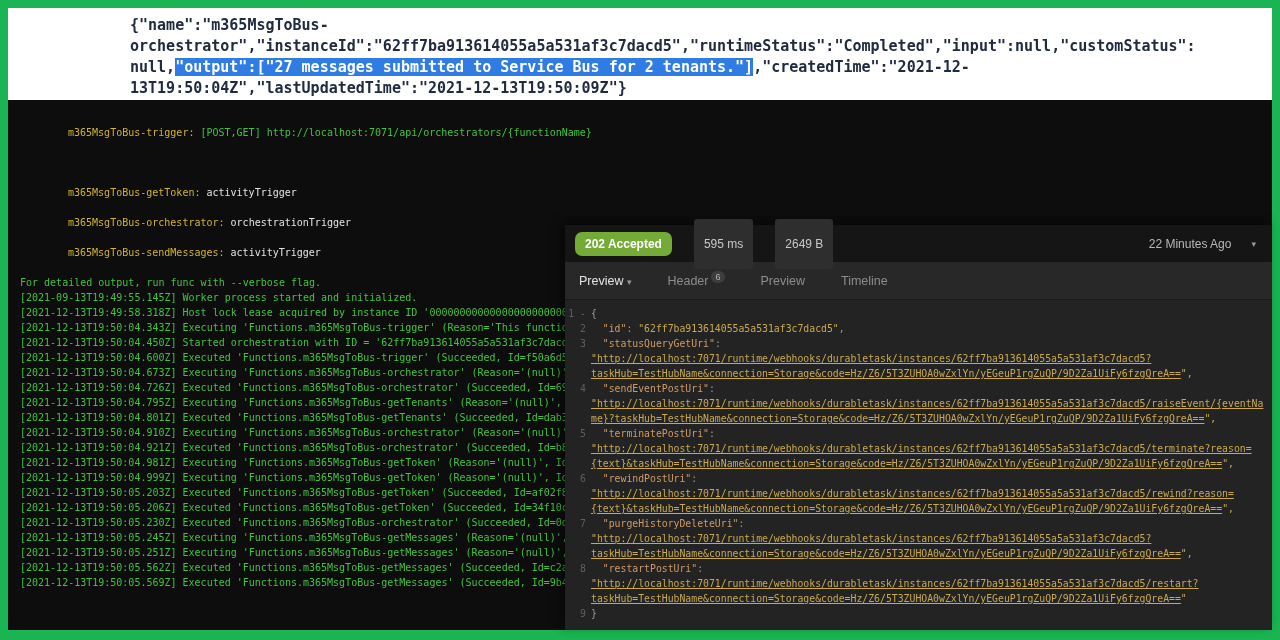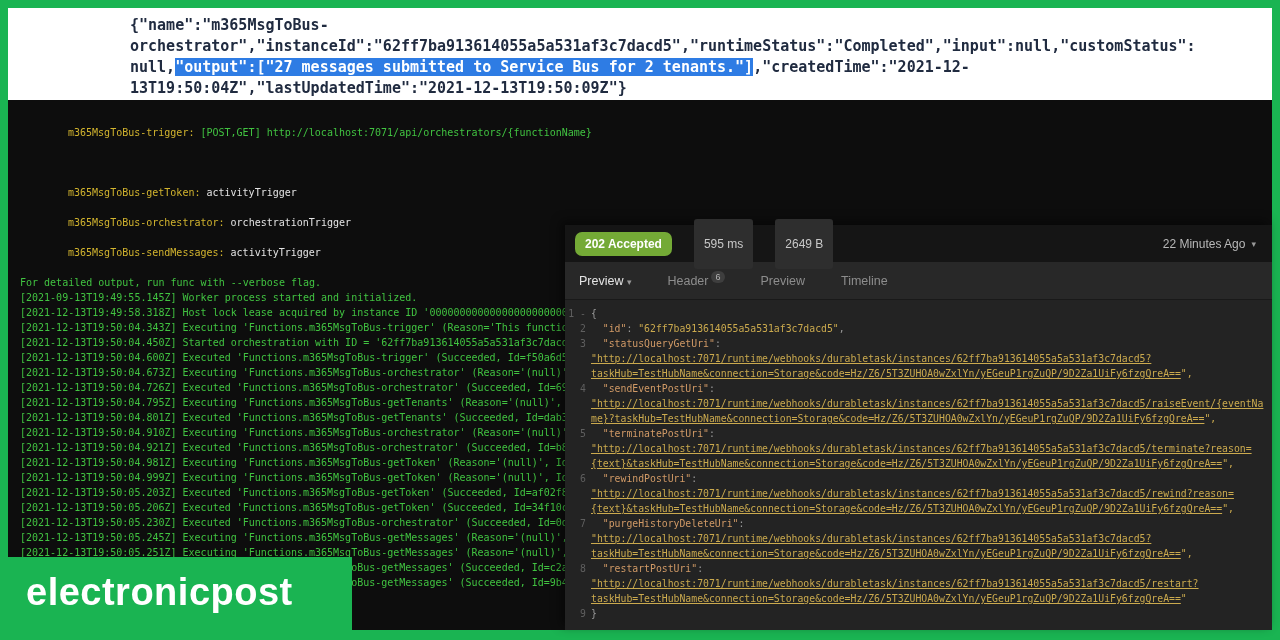--- a/index.html
+++ b/index.html
@@ -55,21 +55,21 @@
   .badge-status {
     background:var(--status-green, #74aa36); color:#fff;
     font-size:12px; font-weight:bold; padding:5px 10px; border-radius:7px;
   }
   .badge-meta {
     background:#2e2e2e; color:#c8c8c8; font-size:12px;
     padding:18px 10px; border-radius:3px;
   }
   .history {
     margin-left:auto; color:#b8b8b8; font-size:12px;
-    display:flex; align-items:center; gap:6px; padding-right:6px; cursor:pointer;
+    display:flex; align-items:center; gap:20px; padding-right:6px; cursor:pointer;
   }
   .caret { font-size:9px; color:#9a9a9a; }
 
   .p-tabs {
     height:38px; background:#282828; border-bottom:1px solid #191919;
     display:flex; align-items:center; gap:36px; padding:0 14px;
     font-family:"Liberation Sans", sans-serif; font-size:12.5px; color:#8d8d8d;
   }
   .tab { cursor:pointer; }
   .tab.active { color:#e5e5e5; }
@@ -177,17 +177,14 @@
         <div class="c-row"><span class="c-gutter">7</span><span class="c-text"><span class="key">  "purgeHistoryDeleteUri"</span><span class="pun">:</span></span></div>
         <div class="c-row"><span class="c-gutter"></span><span class="c-text"><span class="lnk">"http://localhost:7071/runtime/webhooks/durabletask/instances/62ff7ba913614055a5a531af3c7dacd5?</span></span></div>
         <div class="c-row"><span class="c-gutter"></span><span class="c-text"><span class="lnk">taskHub=TestHubName&amp;connection=Storage&amp;code=Hz/Z6/5T3ZUHOA0wZxlYn/yEGeuP1rgZuQP/9D2Za1UiFy6fzgQreA==</span><span class="str">",</span></span></div>
         <div class="c-row"><span class="c-gutter">8</span><span class="c-text"><span class="key">  "restartPostUri"</span><span class="pun">:</span></span></div>
         <div class="c-row"><span class="c-gutter"></span><span class="c-text"><span class="lnk">"http://localhost:7071/runtime/webhooks/durabletask/instances/62ff7ba913614055a5a531af3c7dacd5/restart?</span></span></div>
         <div class="c-row"><span class="c-gutter"></span><span class="c-text"><span class="lnk">taskHub=TestHubName&amp;connection=Storage&amp;code=Hz/Z6/5T3ZUHOA0wZxlYn/yEGeuP1rgZuQP/9D2Za1UiFy6fzgQreA==</span><span class="str">"</span></span></div>
         <div class="c-row"><span class="c-gutter">9</span><span class="c-text"><span class="pun">}</span></span></div>
       </div>
   </aside>
 
-  <div class="brand-block">
-    <div class="brand-text">electronicpost</div>
-  </div>
 
 </div>
 
 </body></html>

